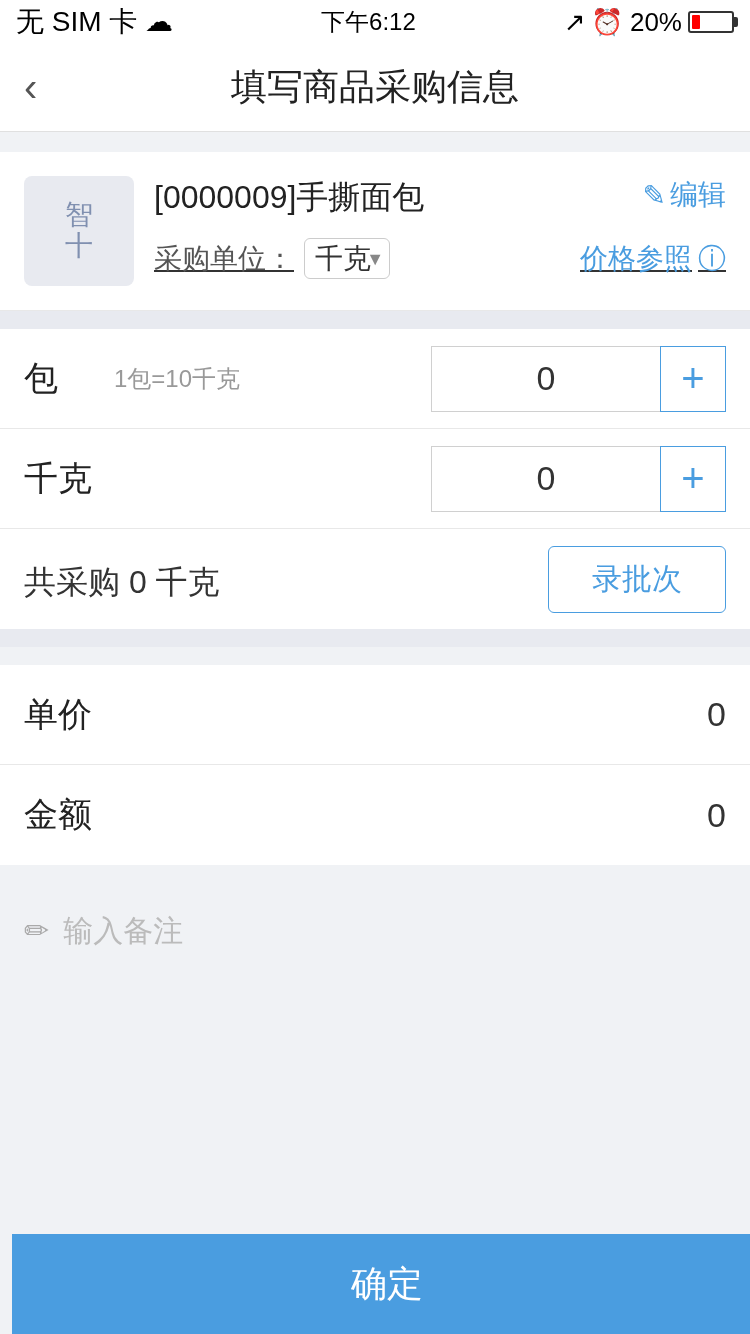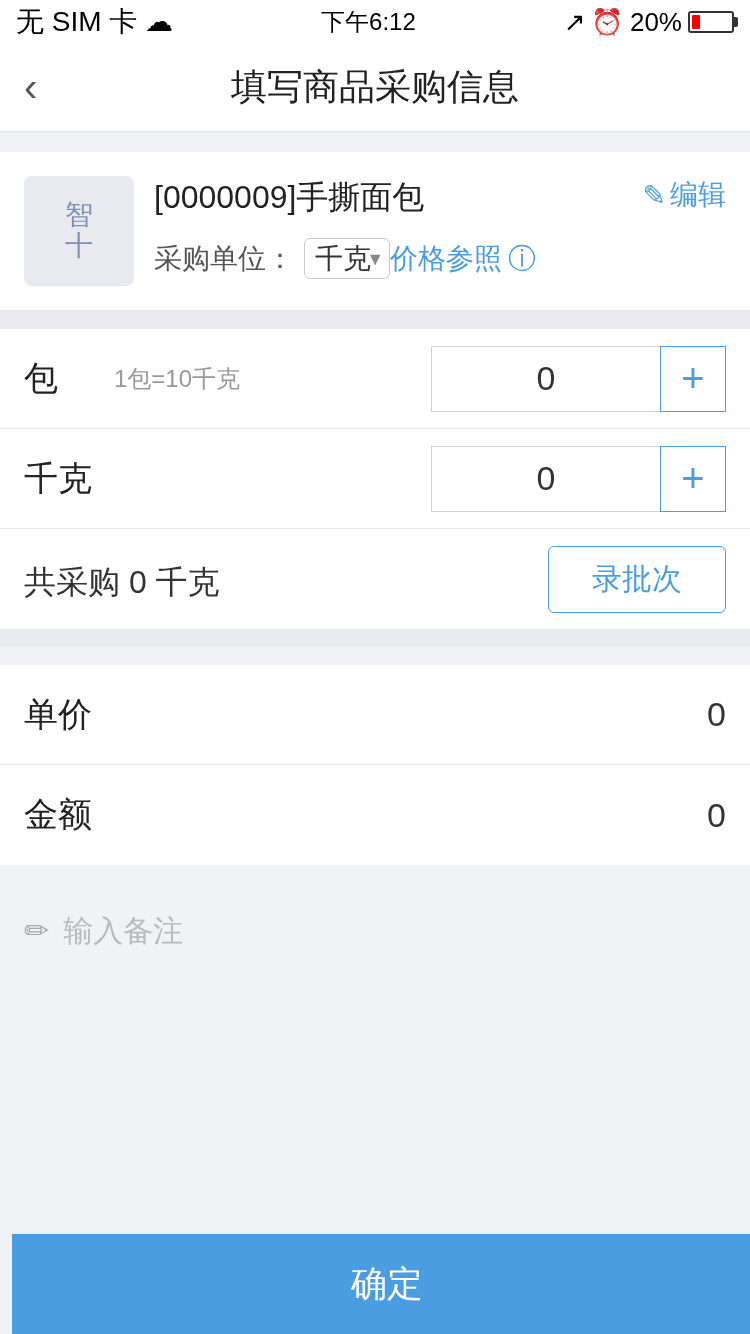--- a/index.html
+++ b/index.html
@@ -106,21 +106,22 @@
     .edit-btn {
       display: flex; align-items: center; gap: 4px;
       color: #4a9de0;
       font-size: 28px;
       cursor: pointer;
       white-space: nowrap;
     }
     .product-meta {
       display: flex;
       align-items: center;
-      justify-content: flex-start;
+      justify-content: space-between;
+      text-decoration: underline;
     }
     .unit-row {
       display: flex; align-items: center; gap: 10px;
     }
     .unit-label { font-size: 28px; color: #555; }
     .unit-select {
       border: 1px solid #ccc;
       border-radius: 6px;
       padding: 4px 18px 4px 10px;
       font-size: 28px;

